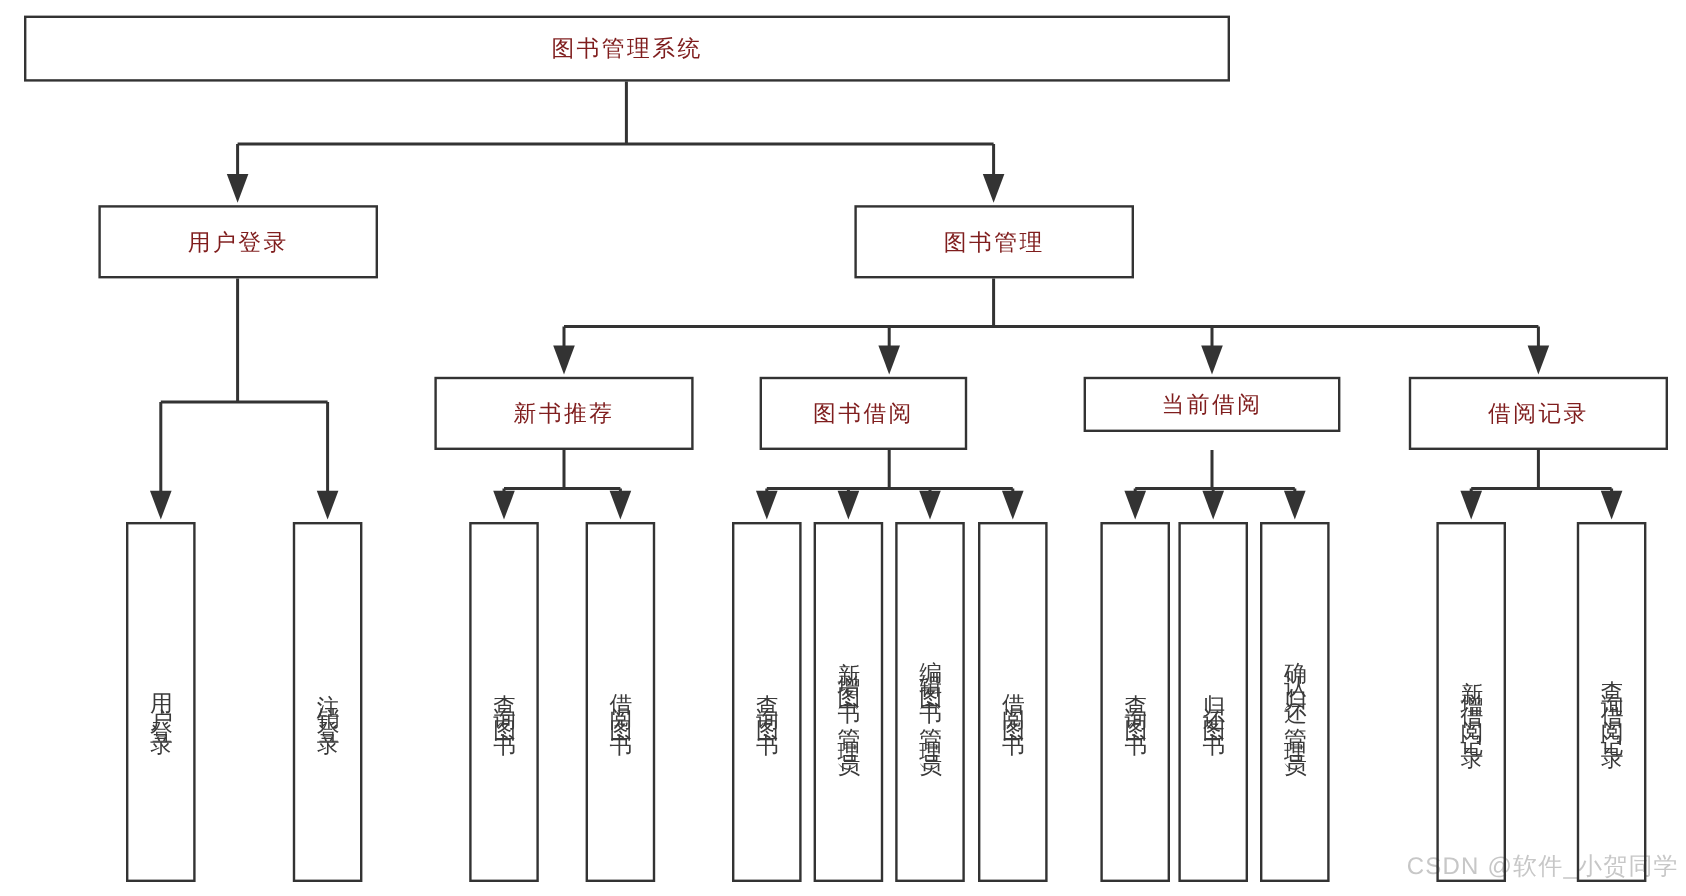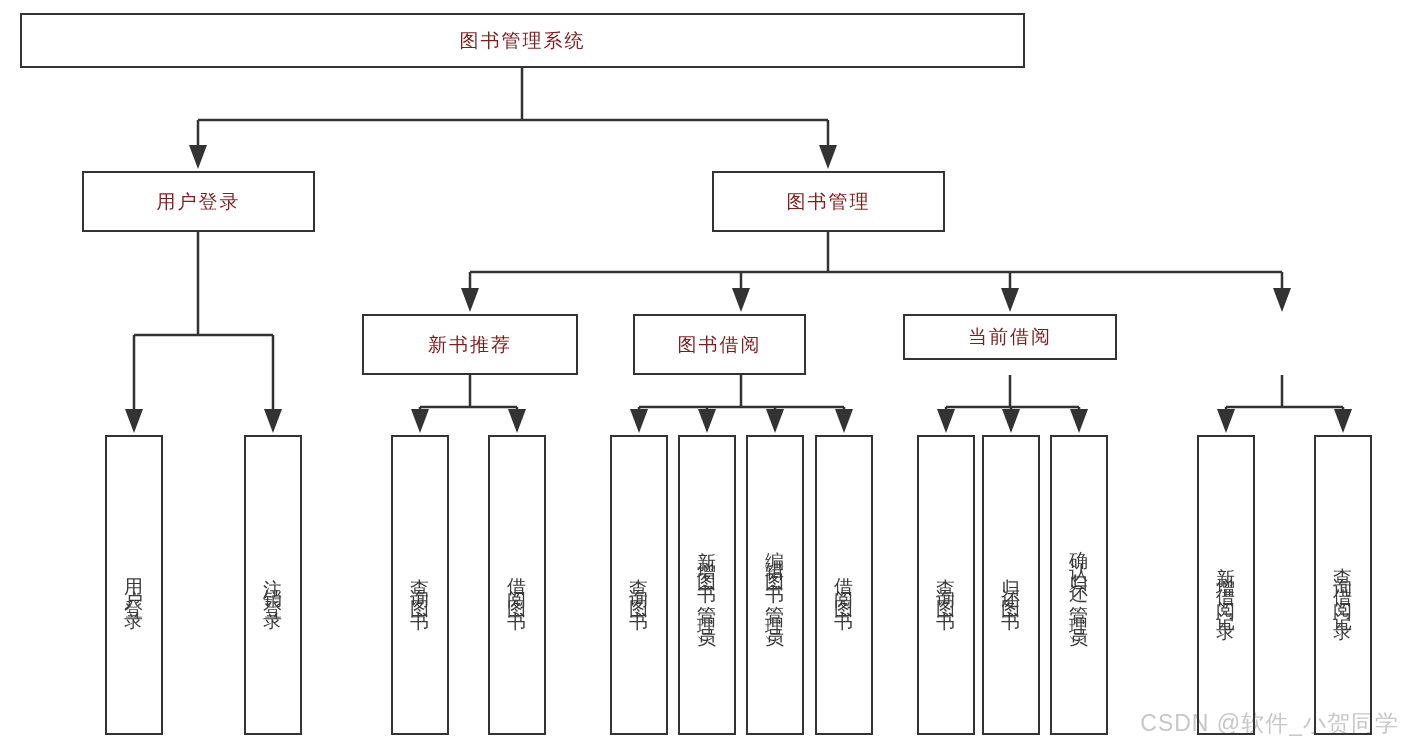--- a/index.html
+++ b/index.html
@@ -15,21 +15,21 @@
     position: absolute;
     left: 0; top: 0;
     width: 1405px; height: 747px;
     z-index: 1;
   }
   .watermark {
     position: absolute;
     right: 6px;
     top: 708px;
     z-index: 2;
-    font-size: 23px;
+    font-size: 20px;
     letter-spacing: 1px;
     color: #c7c7c7;
     white-space: nowrap;
   }
   .hnode, .vnode {
     position: absolute;
     box-sizing: border-box;
     border: 2.5px solid #333333;
     background: transparent;
     display: flex;
@@ -105,20 +105,23 @@
 
   <div class="hnode" style="left:362px;top:314px;width:216px;height:61px">
     <span>新书推荐</span>
   </div>
   <div class="hnode" style="left:633px;top:314px;width:173px;height:61px">
     <span>图书借阅</span>
   </div>
   <div class="hnode" style="left:903px;top:314px;width:214px;height:46px">
     <span>当前借阅</span>
   </div>
+  <div class="hnode" style="left:1174px;top:314px;width:216px;height:61px">
+    <span>借阅记录</span>
+  </div>
 
   <div class="vnode" style="left:105px;top:435px;width:58px;height:300px">
     <span>用户登录</span>
   </div>
   <div class="vnode" style="left:244px;top:435px;width:58px;height:300px">
     <span>注销登录</span>
   </div>
 
   <div class="vnode" style="left:391px;top:435px;width:58px;height:300px">
     <span>查询图书</span>

